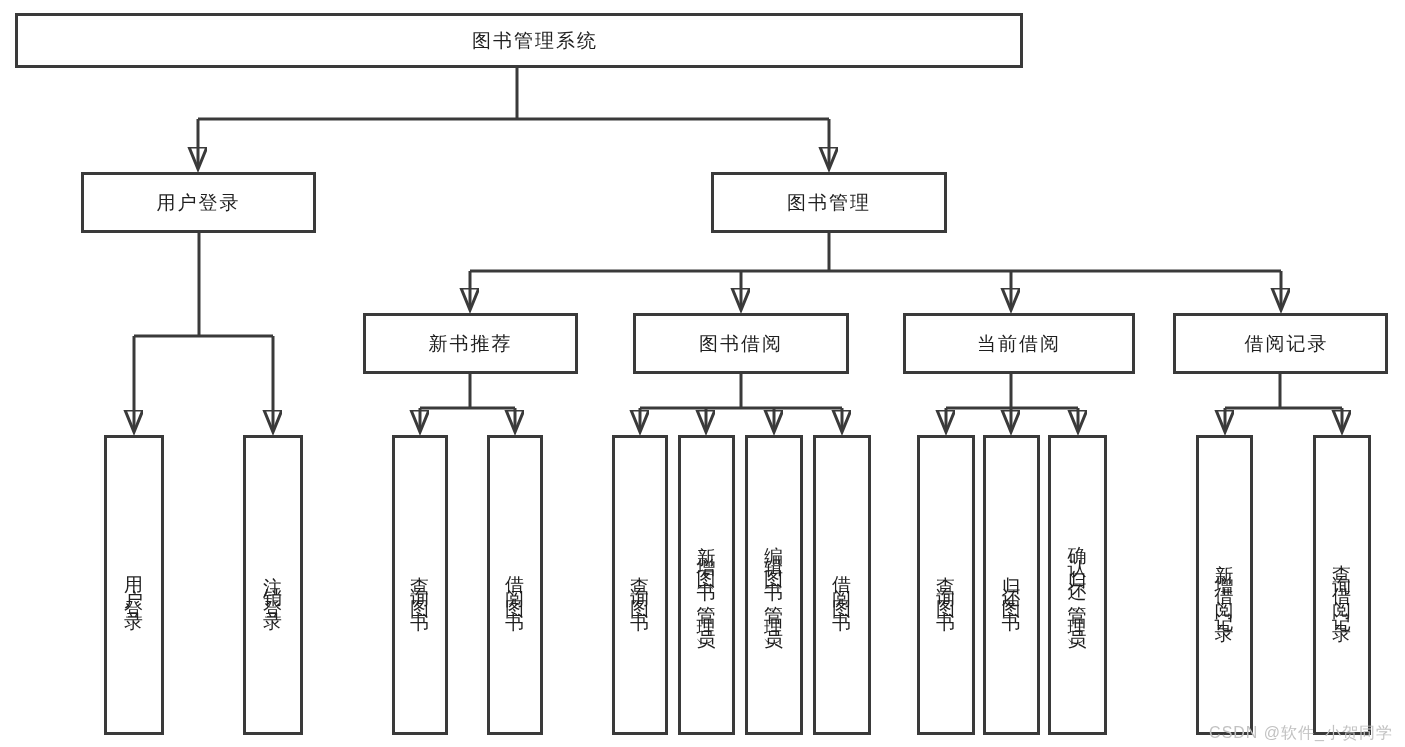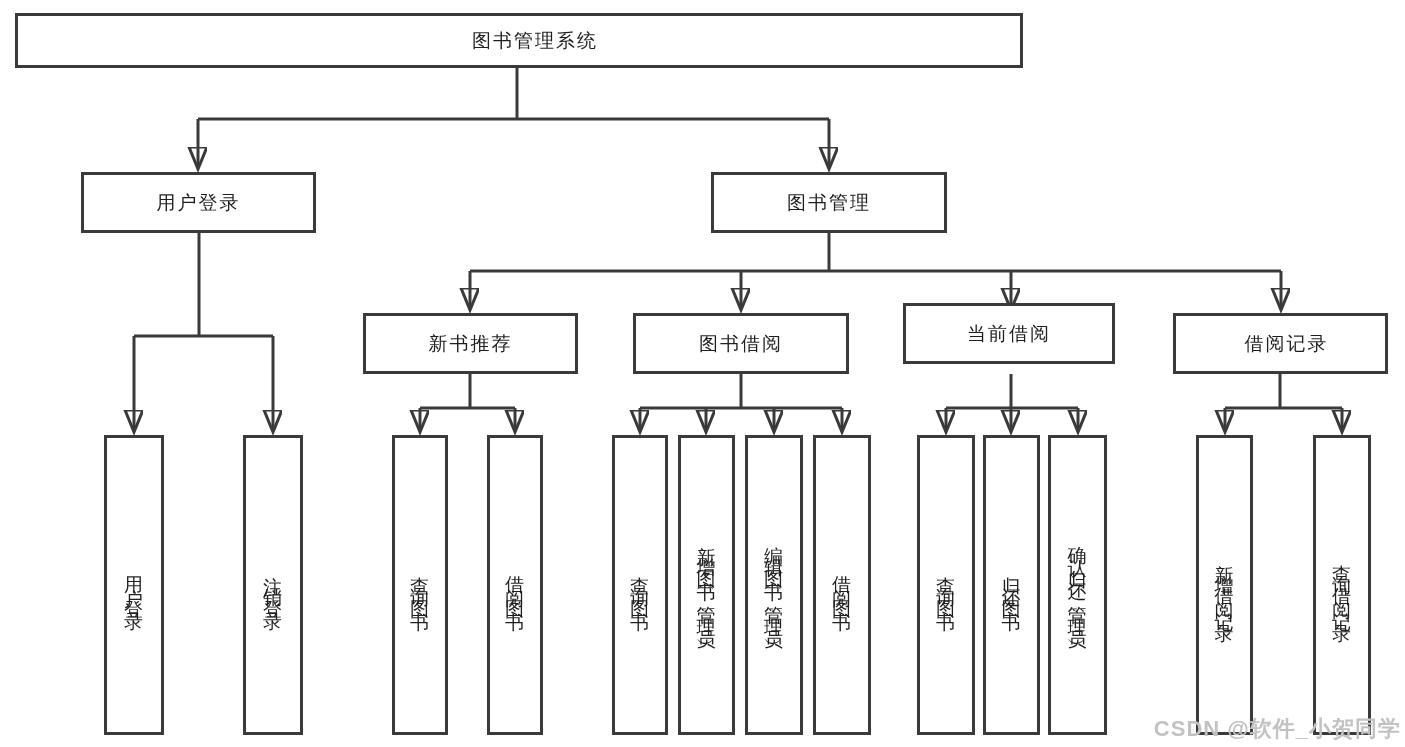--- a/index.html
+++ b/index.html
@@ -57,27 +57,26 @@
     writing-mode: vertical-rl;
     text-orientation: mixed;
     font-size: 19px;
     letter-spacing: 12px;
     line-height: 1;
     white-space: nowrap;
   }
 
   .watermark {
     position: absolute;
-    right: 4px;
+    right: 12px;
     bottom: 3px;
-    font-size: 22px;
+    font-size: 16px;
     letter-spacing: 1px;
     color: var(--watermark);
     z-index: 2;
-    font-weight: bold;
   }
 </style>
 </head>
 <body>
 
 <div class="canvas">
 
   <svg class="connectors" viewBox="0 0 1405 747" xmlns="http://www.w3.org/2000/svg">
     <defs>
       <marker id="arrow" markerUnits="userSpaceOnUse" markerWidth="26" markerHeight="20" refX="21" refY="9" orient="auto">
@@ -129,21 +128,21 @@
   <div class="node h" style="left:711px; top:172px; width:236px; height:61px;">
     <span>图书管理</span>
   </div>
 
   <div class="node h" style="left:363px; top:313px; width:215px; height:61px;">
     <span>新书推荐</span>
   </div>
   <div class="node h" style="left:633px; top:313px; width:216px; height:61px;text-align:center;">
     <span>图书借阅</span>
   </div>
-  <div class="node h" style="left:903px; top:303px; width:212px; height:61px;">
+  <div class="node h" style="left:903px; top:313px; width:232px; height:61px;">
     <span>当前借阅</span>
   </div>
   <div class="node h" style="left:1173px; top:313px; width:215px; height:61px;padding-left:12px;">
     <span>借阅记录</span>
   </div>
 
   <div class="node leaf" style="left:104px; width:60px;">
     <span class="v-text">用户登录</span>
   </div>
   <div class="node leaf" style="left:243px; width:60px;">

